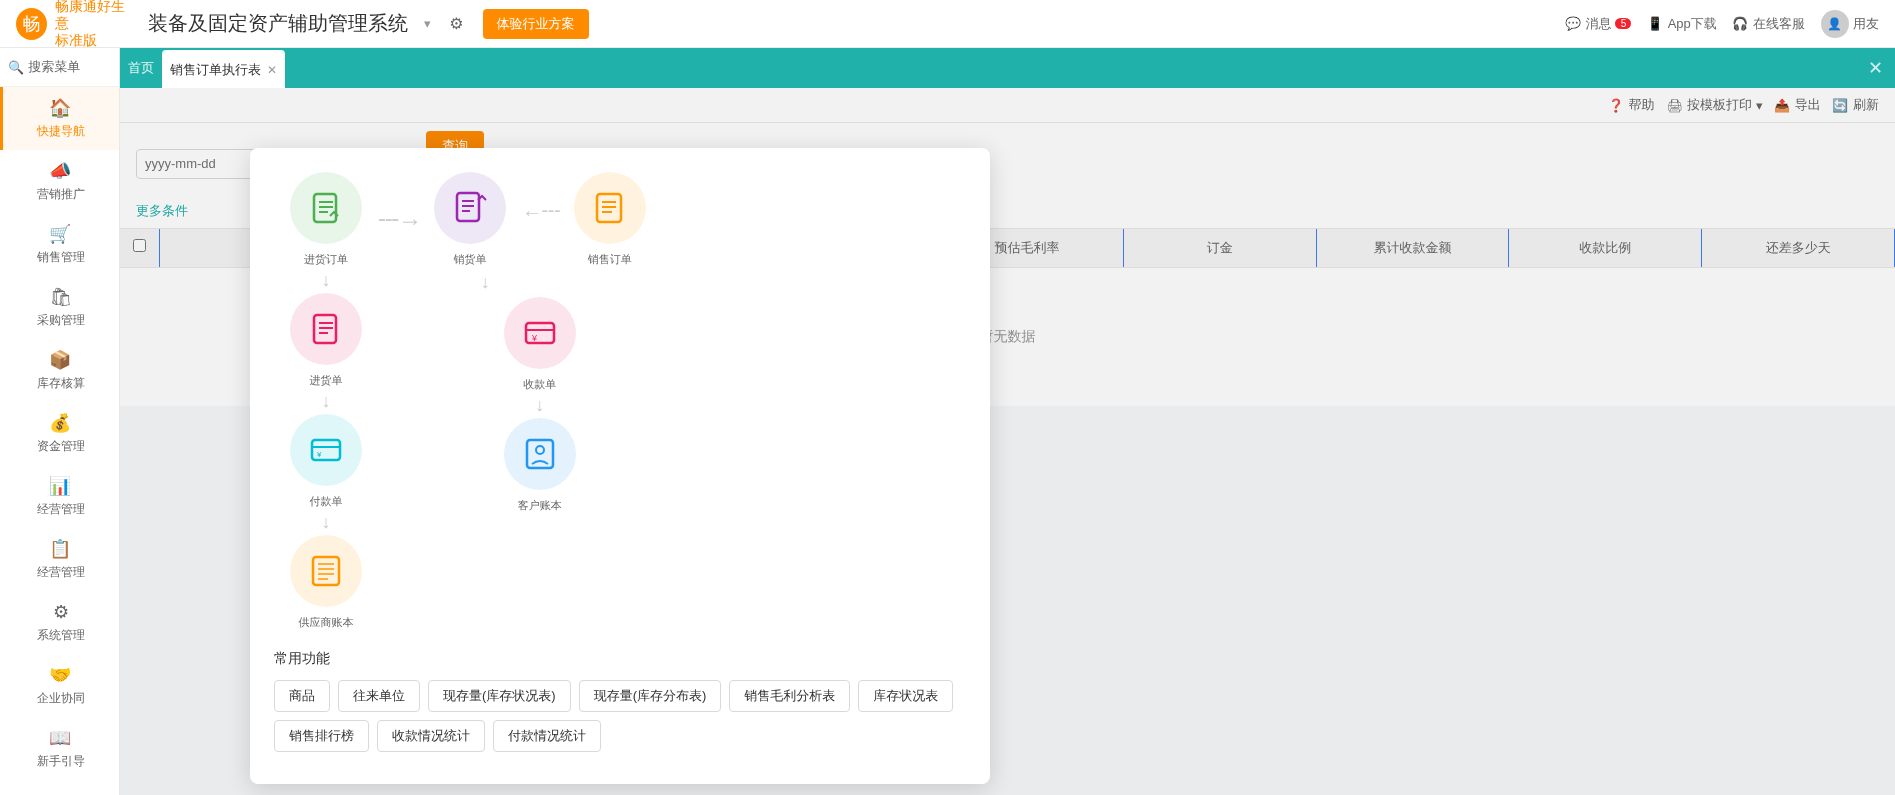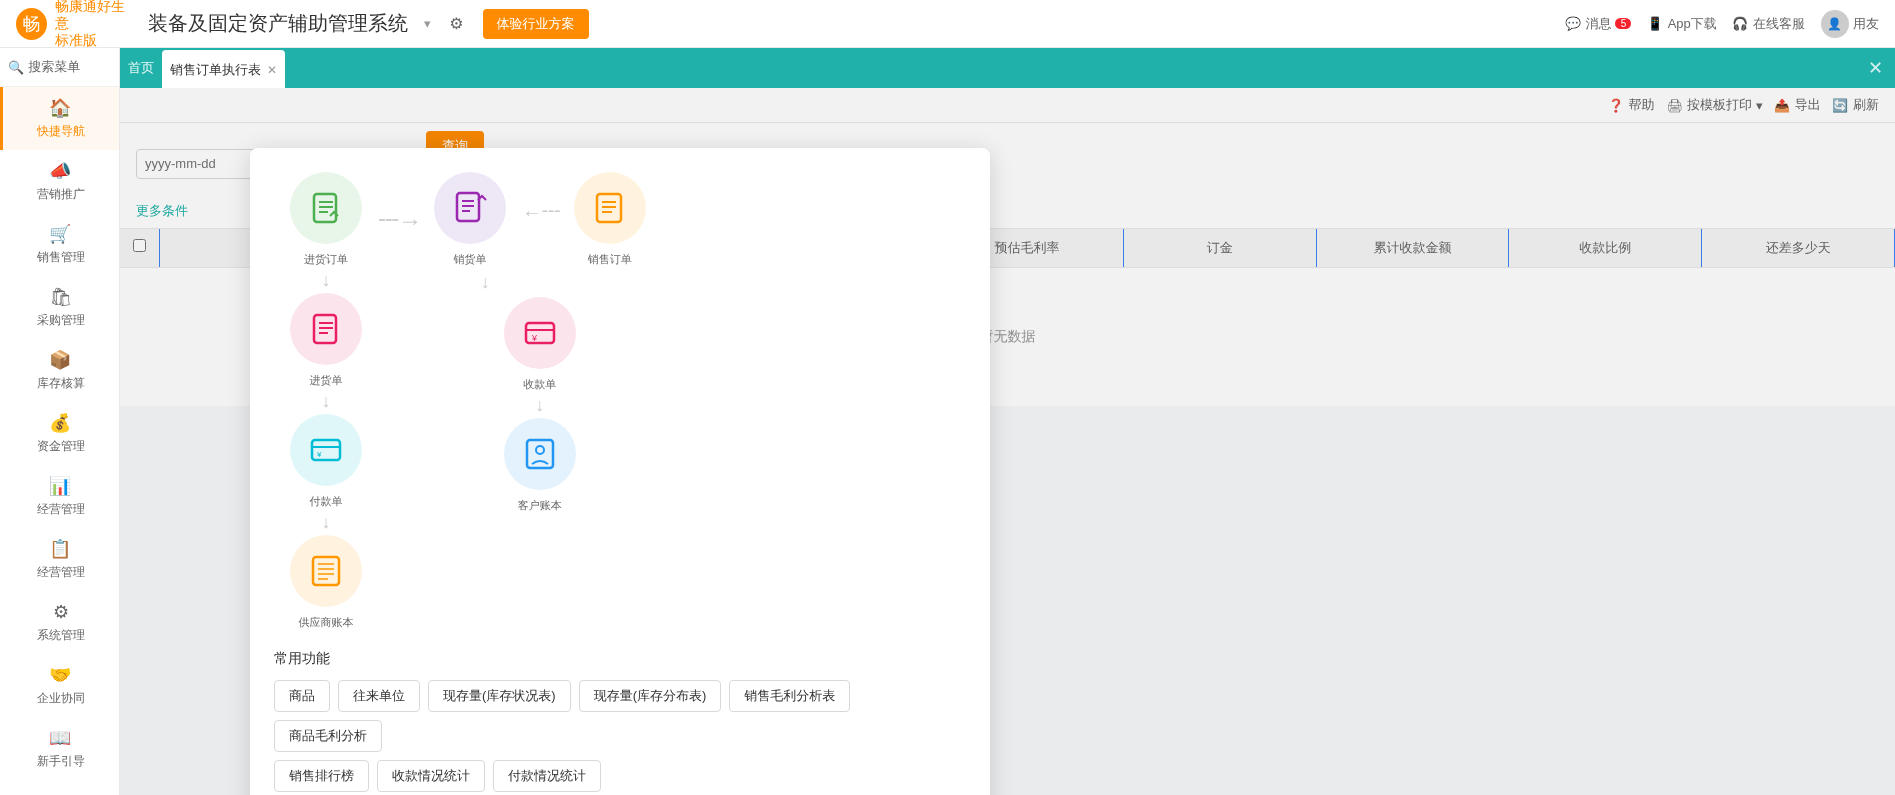--- a/index.html
+++ b/index.html
@@ -388,21 +388,21 @@
             </div>
 
             <div class="common-functions">
               <div class="common-title">常用功能</div>
               <div class="func-buttons-row">
                 <button class="func-btn">商品</button>
                 <button class="func-btn">往来单位</button>
                 <button class="func-btn">现存量(库存状况表)</button>
                 <button class="func-btn">现存量(库存分布表)</button>
                 <button class="func-btn">销售毛利分析表</button>
-                <button class="func-btn">商品毛利分析</button>
+                <button class="func-btn">库存状况表</button>
               </div>
               <div class="func-buttons-row">
                 <button class="func-btn">销售排行榜</button>
                 <button class="func-btn">收款情况统计</button>
                 <button class="func-btn">付款情况统计</button>
               </div>
             </div>
 
           </div>
         </div>

